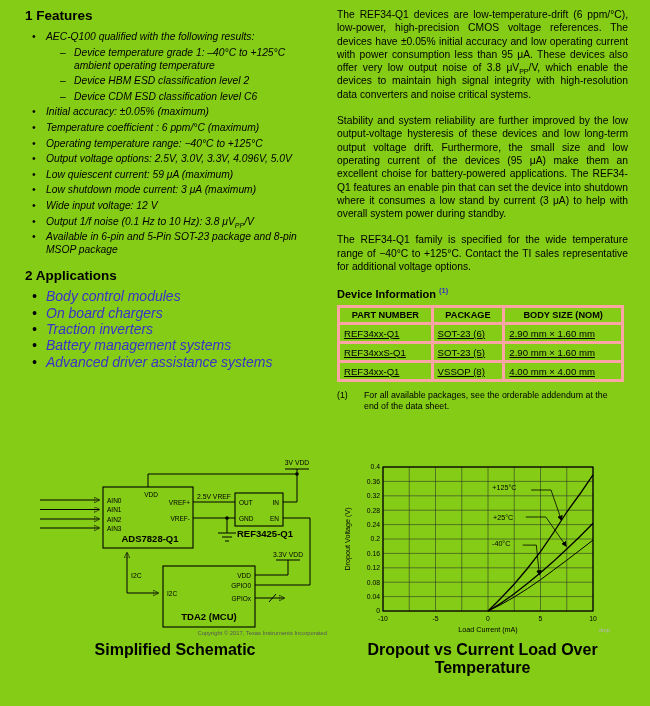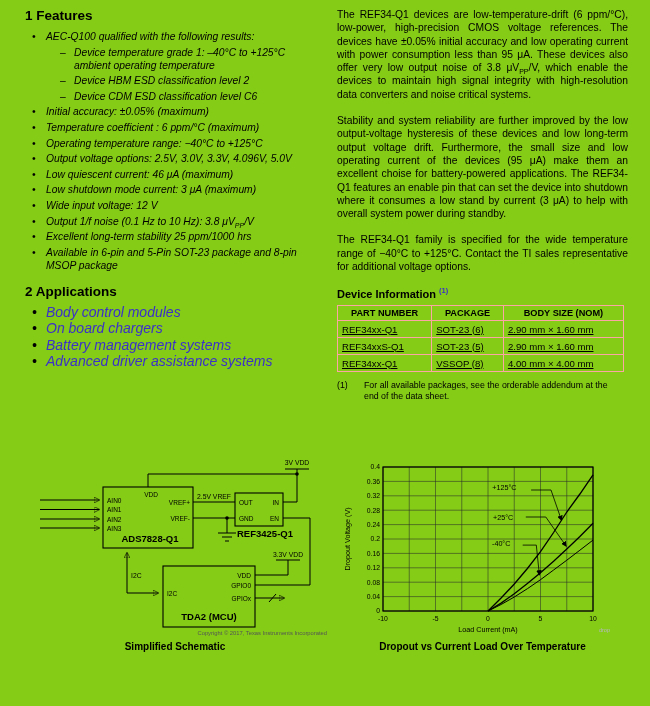--- a/index.html
+++ b/index.html
@@ -16,29 +16,29 @@
   .feat li.d{padding-left:49px;}
   .feat li.d::before{content:"\2013";position:absolute;left:35px;}
   .apps li{position:relative;font-size:14px;line-height:13px;margin-bottom:3.4px;
            padding-left:21px;color:#3b31c9;}
   .apps li::before{content:"\2022";position:absolute;left:7px;color:#000;}
   sub.ss{font-size:7px;line-height:0;}
   .desc p{font-size:10.3px;line-height:13.3px;text-align:justify;margin:0 0 13px 0;}
   .di-title{text-align:left;font-weight:bold;font-size:11px;margin:1px 0 5px 0;}
   .di-title sup{color:#3b31c9;font-size:7.5px;font-weight:bold;}
   table.di{border-collapse:collapse;width:287px;}
-  .di th,.di td{border:1px solid #fca5a5;}
+  .di th,.di td{border:3px solid #fca5a5;}
   .di th{font-size:9.2px;padding:2px 3px;text-align:center;}
   .di td{font-size:9.6px;padding:2.5px 4px;text-align:left;text-decoration:underline;}
   .fn{display:flex;font-size:8.8px;line-height:11px;margin-top:8px;}
   .fn .n{width:27px;flex:none;}
   .fn .t{width:254px;}
   .schem{position:absolute;left:20px;top:453px;}
   .chartbox{position:absolute;left:340px;top:452px;}
-  .cap{position:absolute;top:641px;font-weight:bold;font-size:10px;text-align:center;}
+  .cap{position:absolute;top:641px;font-weight:bold;font-size:16px;text-align:center;}
   .cap-l{left:25px;width:300px;}
   .cap-r{left:337px;width:291px;}
   svg text{font-family:"Liberation Sans",sans-serif;}
   .schem text{font-size:6.5px;fill:#000;}
   .schem .bname{font-size:9.5px;font-weight:bold;}
   .schem .netlbl{font-size:6.8px;}
   .schem .copy{font-size:5.8px;fill:#555;}
   .schem line,.schem path,.schem polyline,.schem rect{stroke:#000;fill:none;stroke-width:1;}
   .schem rect{stroke-width:1.1;}
   .grid{stroke:#2a2a2a;stroke-width:0.55;}
@@ -57,32 +57,32 @@
     <div class="sec">1 Features</div>
     <ul class="feat">
       <li class="b">AEC-Q100 qualified with the following results:</li>
       <li class="d">Device temperature grade 1: –40°C to +125°C ambient operating temperature</li>
       <li class="d">Device HBM ESD classification level 2</li>
       <li class="d">Device CDM ESD classification level C6</li>
       <li class="b">Initial accuracy: ±0.05% (maximum)</li>
       <li class="b">Temperature coefficient : 6 ppm/°C (maximum)</li>
       <li class="b">Operating temperature range: −40°C to +125°C</li>
       <li class="b">Output voltage options: 2.5V, 3.0V, 3.3V, 4.096V, 5.0V</li>
-      <li class="b">Low quiescent current: 46 μA (maximum)</li>
+      <li class="b">Low quiescent current: 59 μA (maximum)</li>
       <li class="b">Low shutdown mode current: 3 μA (maximum)</li>
       <li class="b">Wide input voltage: 12 V</li>
       <li class="b"><span>Output 1/f noise (0.1 Hz to 10 Hz): 3.8 μV</span><sub class="ss">PP</sub><span>/V</span></li>
-      <li class="b">Excellent long-term stability 25 ppm/1000 hrs</li>
       <li class="b">Available in 6-pin and 5-Pin SOT-23 package and 8-pin MSOP package</li>
     </ul>
 
     <div class="sec sec2">2 Applications</div>
     <ul class="apps">
       <li>Body control modules</li>
       <li>On board chargers</li>
+      <li>Traction inverters</li>
       <li>Battery management systems</li>
       <li>Advanced driver assistance systems</li>
     </ul>
   </div>
 
   <div class="col-right">
     <div class="desc">
       <p><span>The REF34-Q1 devices are low-temperature-drift (6 ppm/°C), low-power, high-precision CMOS voltage references. The devices have ±0.05% initial accuracy and low operating current with power consumption less than 95 μA. These devices also offer very low output noise of 3.8 μV</span><sub class="ss">PP</sub><span>/V, which enable the devices to maintain high signal integrity with high-resolution data converters and noise critical systems.</span></p>
       <p>Stability and system reliability are further improved by the low output-voltage hysteresis of these devices and low long-term output voltage drift. Furthermore, the small size and low operating current of the devices (95 μA) make them an excellent choise for battery-powered applications. The REF34-Q1 features an enable pin that can set the device into shutdown where it consumes a low stand by current (3 μA) to help with overall system power during standby.</p>
       <p>The REF34-Q1 family is specified for the wide temperature range of −40°C to +125°C. Contact the TI sales representative for additional voltage options.</p>

